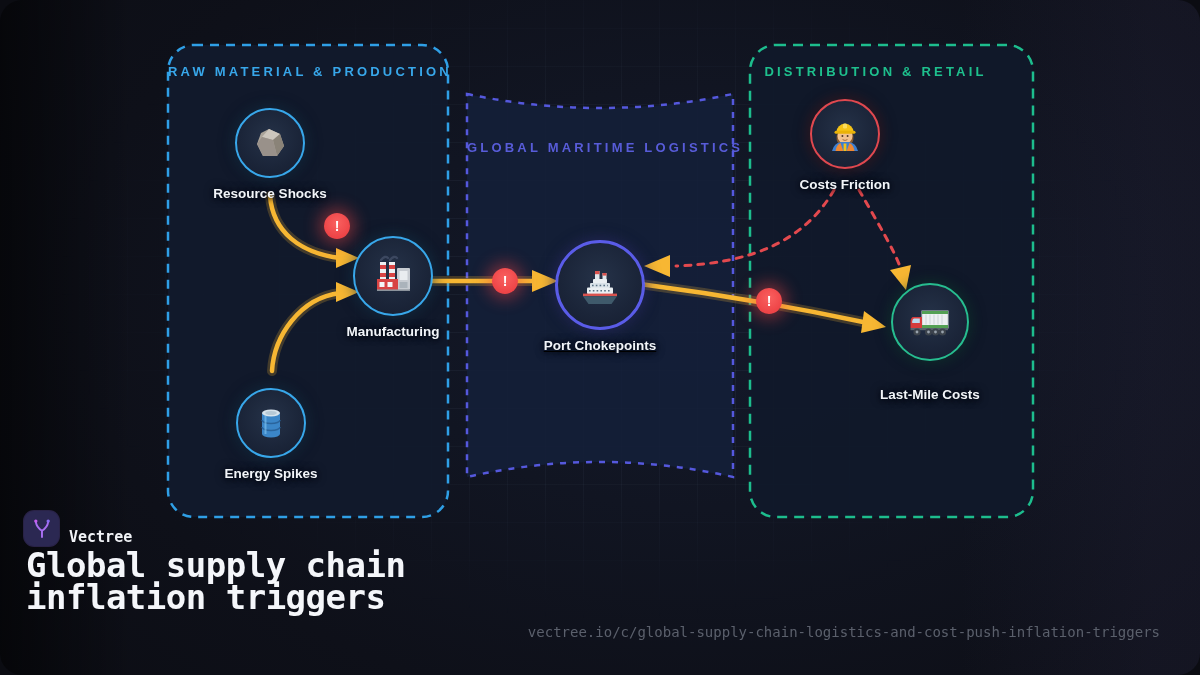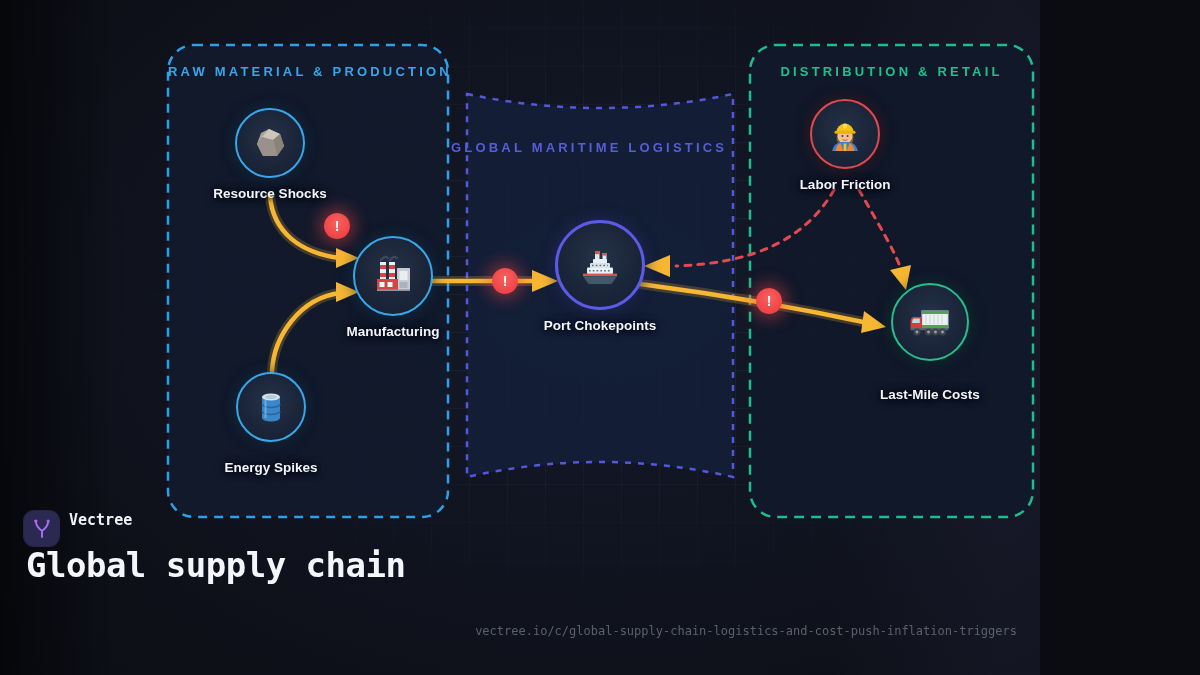--- a/index.html
+++ b/index.html
@@ -1,22 +1,23 @@
 <!DOCTYPE html>
 <html><head>
 <meta charset="utf-8">
 <style>
   html,body{margin:0;padding:0;background:#0b0c12;}
   .stage{
-    position:relative;width:1040px;height:675px;overflow:hidden;
+    position:relative;width:1200px;height:675px;overflow:hidden;
     font-family:"Liberation Sans",sans-serif;
     background:
       linear-gradient(90deg, rgba(0,0,0,.55) 0%, rgba(0,0,0,0) 11%),
       linear-gradient(90deg, rgba(0,0,0,0) 80%, rgba(58,54,92,.16) 96%),
       radial-gradient(1000px 680px at 58% 44%, #141a2b 0%, #0e1019 62%, #0b0c12 100%);
+    border-radius: 22px;
   }
   .grid{
     position:absolute;inset:0;
     background:
       repeating-linear-gradient(90deg, rgba(150,175,215,.07) 0 1px, transparent 1px 38px),
       repeating-linear-gradient(0deg, rgba(150,175,215,.06) 0 1px, transparent 1px 38px);
     background-position:13px 0;
     -webkit-mask-image:radial-gradient(ellipse 600px 370px at 600px 285px, #000 35%, rgba(0,0,0,.4) 65%, transparent 92%);
     mask-image:radial-gradient(ellipse 600px 370px at 600px 285px, #000 35%, rgba(0,0,0,.4) 65%, transparent 92%);
   }
@@ -40,37 +41,37 @@
   .nlabel{
     margin-top:8px;font-size:13.5px;font-weight:700;color:#f2f5f9;white-space:nowrap;
     text-shadow:0 1px 4px rgba(3,8,18,.95), 0 0 10px rgba(3,8,18,.85);
   }
   .badge{
     position:absolute;width:26px;height:26px;border-radius:50%;
     background:radial-gradient(circle at 50% 38%, #f9605f 0%, #ee4447 70%);
     color:#fff;font-size:14px;font-weight:700;line-height:26px;text-align:center;
     box-shadow:0 0 16px 5px rgba(239,68,68,.45);
   }
-  .brand-row{position:absolute;left:24px;top:511px;display:flex;align-items:flex-start;gap:10px;}
+  .brand-row{position:absolute;left:24px;top:511px;display:flex;align-items:flex-end;gap:10px;}
   .logo-box{
     width:35px;height:35px;border-radius:10px;background:#2b2852;
     display:flex;align-items:center;justify-content:center;
     box-shadow:0 0 0 1px rgba(140,110,240,.25);
   }
   .brand-name{
     font-family:"DejaVu Sans Mono",monospace;font-weight:700;font-size:15px;color:#f0f2f6;
   }
   .main-title{
     position:absolute;left:26px;top:549px;
     font-family:"DejaVu Sans Mono",monospace;font-weight:700;
     font-size:34px;line-height:32px;color:#f4f6fa;letter-spacing:-.5px;white-space:nowrap;
   }
   .footer-url{
-    position:absolute;right:23px;top:624px;
-    font-family:"DejaVu Sans Mono",monospace;font-size:12px;color:#5b606c;white-space:nowrap;
+    position:absolute;right:40px;top:624px;
+    font-family:"DejaVu Sans Mono",monospace;font-size:14px;color:#5b606c;white-space:nowrap;
   }
 </style>
 </head>
 <body>
 
 <div class="stage">
   <div class="grid"></div>
 
   <svg class="scene" width="1200" height="675" viewBox="0 0 1200 675">
 
@@ -101,22 +102,22 @@
       <polygon points="359,258 336,248 336,268"></polygon>
       <polygon points="359,292 336,282 336,302"></polygon>
       <polygon points="558,281 532,270 532,292"></polygon>
       <polygon points="886,327 864,311 861,333"></polygon>
       <polygon points="644,266 670,255 670,277"></polygon>
       <polygon points="906,290 890,270 911,265"></polygon>
     </g>
   </svg>
 
   <div class="panel-title pt-cyan" style="left:168px;top:64px;width:280px;">RAW MATERIAL &amp; PRODUCTION</div>
-  <div class="panel-title pt-purple" style="left:451px;top:140px;width:266px;text-align:center;">GLOBAL MARITIME LOGISTICS</div>
-  <div class="panel-title pt-green" style="left:750px;top:64px;width:283px;">DISTRIBUTION &amp; RETAIL</div>
+  <div class="panel-title pt-purple" style="left:467px;top:140px;width:266px;text-align:center;">GLOBAL MARITIME LOGISTICS</div>
+  <div class="panel-title pt-green" style="left:734px;top:64px;width:283px;">DISTRIBUTION &amp; RETAIL</div>
 
   <div class="node" style="left:190px;top:108px;--ring:#38a7ea;--glow:rgba(56,167,234,.28);">
     <div class="circle" style="width:66px;height:66px;">
       <svg width="40" height="40" viewBox="0 0 40 40">
         <polygon points="19,6 30,11 34,23 27,33 13,33 7,21 11,10" fill="#aba49a"></polygon>
         <polygon points="19,6 30,11 23,17 12,14" fill="#ccc6bd"></polygon>
         <polygon points="30,11 34,23 27,33 23,17" fill="#8a8378"></polygon>
         <polygon points="12,14 23,17 27,33 13,33 7,21" fill="#99918a"></polygon>
       </svg>
     </div>
@@ -139,35 +140,35 @@
         <rect x="20" y="21" width="6" height="4" fill="#d84444"></rect>
         <rect x="8" y="27" width="21" height="11" fill="#d84444"></rect>
         <rect x="10.5" y="30" width="5" height="5" fill="#f4f6f8"></rect>
         <rect x="18.5" y="30" width="5" height="5" fill="#f4f6f8"></rect>
         <rect x="8" y="37.4" width="33" height="1.6" fill="#8b939c"></rect>
       </svg>
     </div>
     <div class="nlabel">Manufacturing</div>
   </div>
 
-  <div class="node" style="left:191px;top:372px;gap:10px;--ring:#38a7ea;--glow:rgba(56,167,234,.28);">
+  <div class="node" style="left:191px;top:388px;--ring:#38a7ea;--glow:rgba(56,167,234,.28);">
     <div class="circle" style="width:66px;height:66px;">
       <svg width="40" height="40" viewBox="0 0 40 40">
         <path d="M11 10 v21 a9 3.5 0 0 0 18 0 v-21 z" fill="#3b86c8"></path>
         <path d="M11 17 a9 3.5 0 0 0 18 0" stroke="#2a649c" fill="none" stroke-width="1.6"></path>
         <path d="M11 24 a9 3.5 0 0 0 18 0" stroke="#2a649c" fill="none" stroke-width="1.6"></path>
         <path d="M14.5 13 v18" stroke="#7ec2f0" stroke-width="2" opacity=".65"></path>
         <ellipse cx="20" cy="10" rx="9" ry="3.5" fill="#d7e3ec"></ellipse>
         <ellipse cx="20" cy="10" rx="5.8" ry="2.1" fill="#b6c9d6"></ellipse>
       </svg>
     </div>
     <div class="nlabel">Energy Spikes</div>
   </div>
 
-  <div class="node big" style="left:520px;top:220px;--ring:#5a5ce8;--glow:rgba(99,102,241,.45);">
+  <div class="node big" style="left:520px;top:240px;text-decoration:underline;--ring:#5a5ce8;--glow:rgba(99,102,241,.45);">
     <div class="circle" style="width:84px;height:84px;">
       <svg width="52" height="52" viewBox="0 0 52 52">
         <rect x="21" y="12" width="4.5" height="9" fill="#dfe7ec"></rect>
         <rect x="21" y="12" width="4.5" height="3.2" fill="#d9534f"></rect>
         <rect x="28.5" y="14" width="4" height="7" fill="#dfe7ec"></rect>
         <rect x="28.5" y="14" width="4" height="2.6" fill="#d9534f"></rect>
         <rect x="19" y="20" width="14" height="4.5" rx="1" fill="#e9eff3"></rect>
         <rect x="16" y="24" width="20" height="5" rx="1" fill="#d8e2e9"></rect>
         <rect x="13" y="28.5" width="26" height="6.5" rx="1" fill="#e9eff3"></rect>
         <line x1="18" y1="26.5" x2="34" y2="26.5" stroke="#5b7486" stroke-width="1.6" stroke-dasharray="1.6 2.2"></line>
@@ -189,21 +190,21 @@
         <path d="M19 26.6 q2 1.7 4 0" stroke="#b07a4a" stroke-width="1.2" fill="none" stroke-linecap="round"></path>
         <path d="M12.5 18.8 a8.5 8 0 0 1 17 0 z" fill="#f4c216"></path>
         <rect x="19" y="10.6" width="4" height="5" rx="1.4" fill="#fbdc5a"></rect>
         <rect x="10.5" y="17.8" width="21" height="3" rx="1.5" fill="#eab308"></rect>
         <path d="M8 38 q2 -8 9 -9 h8 q7 1 9 9 z" fill="#3e7fd0"></path>
         <path d="M11.5 38 q0.8 -6 5 -8 l2.8 8 z" fill="#ef8832"></path>
         <path d="M30.5 38 q-0.8 -6 -5 -8 l-2.8 8 z" fill="#ef8832"></path>
         <rect x="19.6" y="30.5" width="2.8" height="7.5" fill="#f4c216"></rect>
       </svg>
     </div>
-    <div class="nlabel">Labor Friction</div>
+    <div class="nlabel">Costs Friction</div>
   </div>
 
   <div class="node" style="left:850px;top:283px;gap:18px;--ring:#27bd8f;--glow:rgba(39,189,143,.3);">
     <div class="circle" style="width:74px;height:74px;">
       <svg width="46" height="46" viewBox="0 0 46 46">
         <rect x="15" y="12" width="26" height="17" fill="#edf0f2" stroke="#c3cad0"></rect>
         <rect x="15" y="12" width="26" height="3" fill="#54a054"></rect>
         <rect x="15" y="26" width="26" height="3" fill="#54a054"></rect>
         <g stroke="#ccd3d8" stroke-width="1">
           <line x1="19" y1="15.5" x2="19" y2="25.5"></line>
@@ -242,16 +243,17 @@
         <path d="M17 26 v-7 M17 19 c-4 -2.5 -6.5 -6 -7 -10 M17 19 c4 -2.5 6.5 -6 7 -10" stroke="#a86ef0" stroke-width="2.2" fill="none" stroke-linecap="round"></path>
         <circle cx="10" cy="8" r="1.9" fill="#c65df0"></circle>
         <circle cx="24" cy="8" r="1.9" fill="#8d6cf5"></circle>
       </svg>
     </div>
     <div class="brand-name">Vectree</div>
   </div>
 
   <div class="main-title">
     <div>Global supply chain</div>
+    <div>inflation triggers</div>
   </div>
 
   <div class="footer-url">vectree.io/c/global-supply-chain-logistics-and-cost-push-inflation-triggers</div>
 </div>
 
 </body></html>

